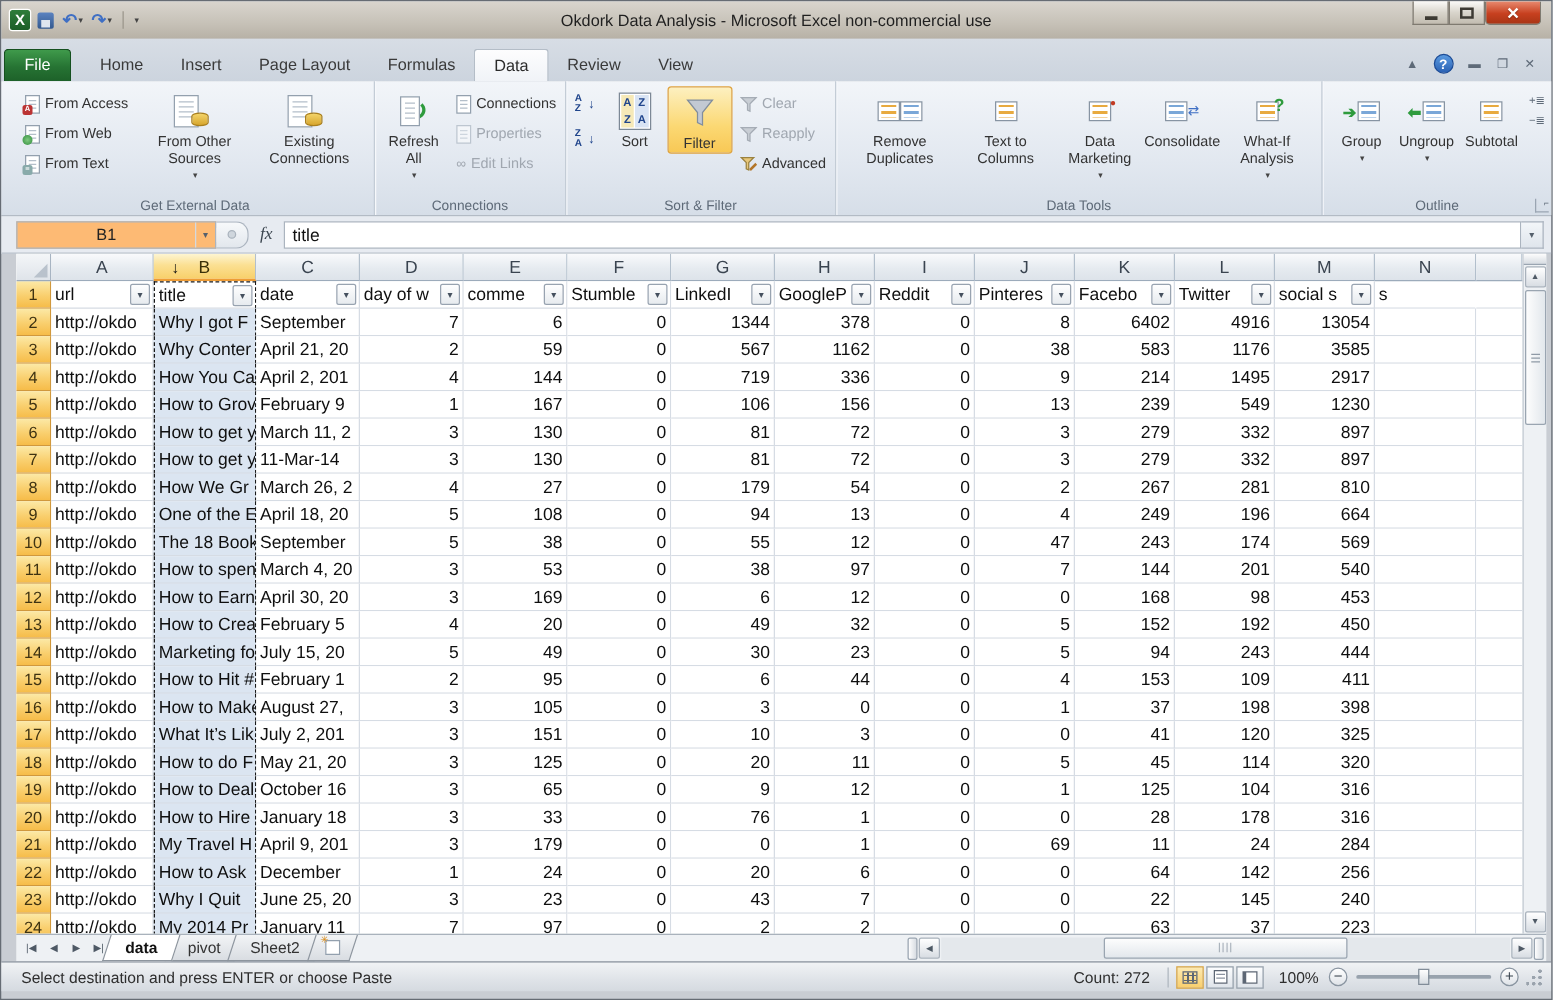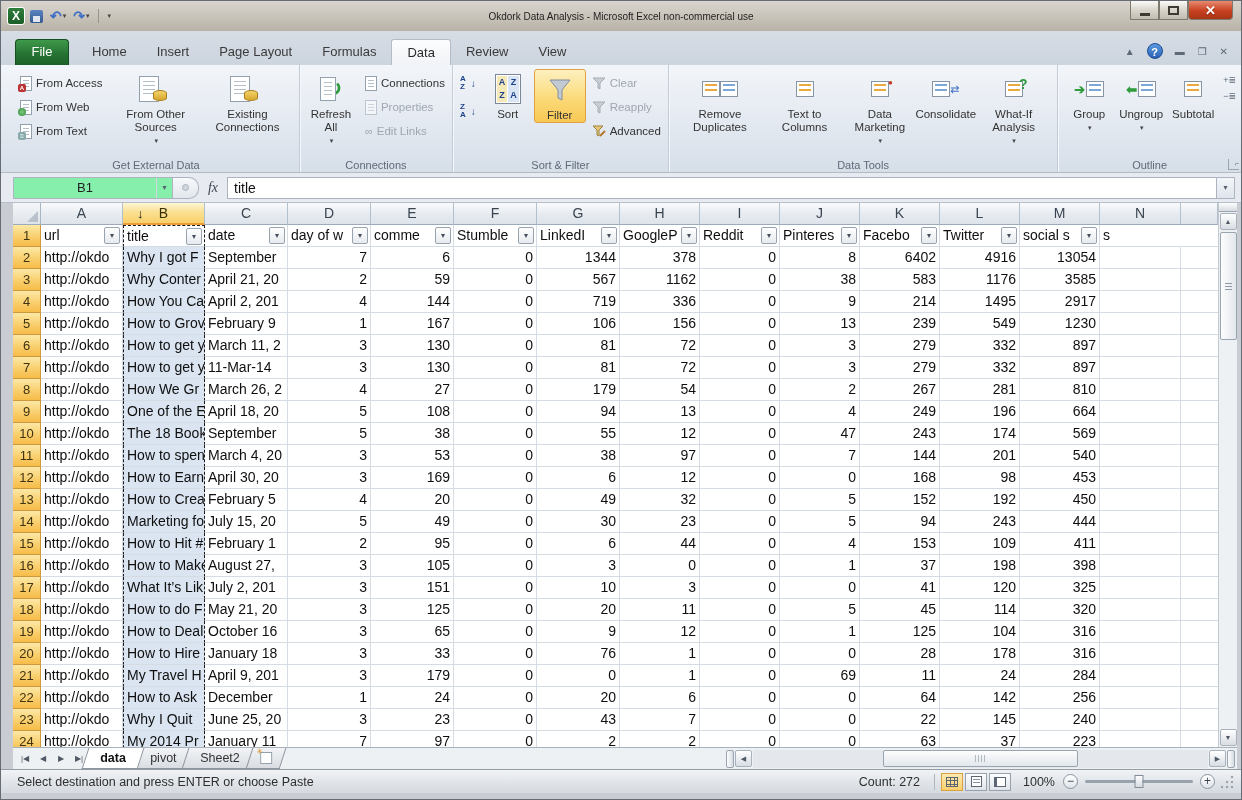--- a/index.html
+++ b/index.html
@@ -12,32 +12,32 @@
     background:linear-gradient(#d9d5ce,#c6c1b7 60%,#b7b1a6); display:flex; align-items:center; }
   .qat { display:flex; align-items:center; gap:3px; padding-left:6px; position:relative; z-index:2; }
   .xl-logo { width:18px; height:18px; background:linear-gradient(#2e7d3a,#1c5e28); border:1px solid #fff; border-radius:3px;
     color:#fff; font-weight:bold; font-size:12px; text-align:center; line-height:16px; }
   .qat-btn { display:flex; align-items:center; height:20px; padding:0 2px; border-radius:2px; font-size:12px; }
   .floppy { width:13px; height:13px; background:linear-gradient(#5b83c0,#33598f); border-radius:2px; position:relative; }
   .floppy::after { content:""; position:absolute; left:3px; top:6px; width:7px; height:6px; background:#dfe6ef; }
   .undo-glyph { color:#3f6fc4; font-size:14px; font-weight:bold; }
   .mini-arrow { font-size:7px; color:#444; margin-left:1px; }
   .qat-sep { width:1px; height:14px; background:#9a958b; margin:0 3px; }
-  .title-text { position:absolute; left:0; right:0; text-align:center; font-size:10px; color:#1f1f1f; }
+  .title-text { position:absolute; left:0; right:0; text-align:center; font-size:13px; color:#1f1f1f; }
   .win-controls { position:absolute; right:8px; top:0; display:flex; z-index:3; }
   .wc { width:29px; height:19px; border:1px solid #7f7a70; border-top:none; background:linear-gradient(#fbfaf8,#d9d5cc 50%,#c2bcb0);
     display:flex; align-items:center; justify-content:center; }
   .wc-min-glyph { width:10px; height:3px; background:#3d3a33; margin-top:8px; }
   .wc-max-glyph { width:11px; height:9px; border:2px solid #3d3a33; }
   .wc.close { width:45px; background:linear-gradient(#e88a70,#c7401f 55%,#a93515); border-radius:0 0 4px 4px; }
   .wc-close-glyph { color:#fff; font-weight:bold; font-size:13px; text-shadow:0 1px 1px #7e2207; }
 
   
   .tabrow { position:absolute; top:30px; left:0; right:0; height:34px;
-    background:linear-gradient(#d7dde5,#ccd4de); display:flex; align-items:flex-end; padding-left:14px; }
+    background:linear-gradient(#d7dde5,#ccd4de); display:flex; align-items:flex-end; padding-left:2px; }
   .file-tab { width:54px; height:26px; margin-right:8px; background:linear-gradient(#3f9a4b,#267333 55%,#1d6129);
     border:1px solid #15501f; border-bottom:none; border-radius:4px 4px 0 0; color:#fff; font-size:13px;
     text-align:center; line-height:24px; }
   .rtab { padding:0 15px; height:26px; line-height:26px; font-size:13px; color:#3a3a3a; }
   .rtab.active { background:linear-gradient(#fdfdfe,#f0f3f7); border:1px solid #b4bdc7; border-bottom:none;
     border-radius:3px 3px 0 0; color:#2b2b2b; }
   .tr-right { position:absolute; right:12px; bottom:6px; display:flex; gap:12px; align-items:center; }
   .collapse-chev { color:#5e6a78; font-size:10px; }
   .help-circ { width:16px; height:16px; border-radius:50%; background:linear-gradient(#5a9ae0,#2b62b4);
     color:#fff; font-size:11px; font-weight:bold; text-align:center; line-height:16px; border:1px solid #1d4c96; }
@@ -85,21 +85,21 @@
   .tg2::before { background:repeating-linear-gradient(#7aa7d8 0 2px, transparent 2px 5px); }
   .vald::after { content:"✓"; position:absolute; right:-5px; top:-6px; color:#2e9b3d; font-size:11px; font-weight:bold; }
   .vald2::after { content:"●"; position:absolute; right:-5px; bottom:-5px; color:#c23a22; font-size:8px; }
   .whatif::after { content:"?"; position:absolute; right:-6px; top:-4px; color:#2e9b3d; font-size:14px; font-weight:bold; }
   .grp-arrow { color:#2e9b3d; font-size:13px; font-weight:bold; margin-right:1px; }
   .outline-mini { display:flex; flex-direction:column; gap:6px; padding:6px 0 0 4px; font-size:9px; color:#5e6a78; }
 
   
   .fbar { position:absolute; top:172px; left:0; right:0; height:30px; background:#e7ebf1;
     border-bottom:1px solid #b7bfc9; display:flex; align-items:center; padding-left:12px; }
-  .namebox { width:160px; height:22px; background:#86efac; border:1px solid #abb4bf; display:flex; align-items:center; font-size:13px; }
+  .namebox { width:160px; height:22px; background:#fdba74; border:1px solid #abb4bf; display:flex; align-items:center; font-size:13px; }
   .namebox .nb-val { flex:1; text-align:center; color:#222; }
   .nb-arrow { width:16px; height:20px; font-size:8px; color:#55606c; text-align:center; line-height:20px; border-left:1px solid #d4d9df; }
   .nb-knob { width:26px; height:22px; background:linear-gradient(#f7f9fb,#e2e7ed); border:1px solid #abb4bf; border-left:none;
     border-radius:0 10px 10px 0; display:flex; align-items:center; justify-content:center; }
   .nb-knob i { width:7px; height:7px; border-radius:50%; background:#cfd6dd; border:1px solid #aab3bd; }
   .fx-btn { width:28px; height:22px; display:flex; align-items:center; justify-content:center;
     font-family:"Liberation Serif",serif; font-style:italic; font-size:14px; color:#3c4650; }
   .fcontent { flex:1; height:22px; background:#fff; border:1px solid #abb4bf; padding:1px 6px; font-size:14px; color:#111;
     line-height:19px; }
   .fb-expand { width:18px; height:22px; background:linear-gradient(#f3f6f9,#dfe5ec); border:1px solid #abb4bf; border-left:none;

